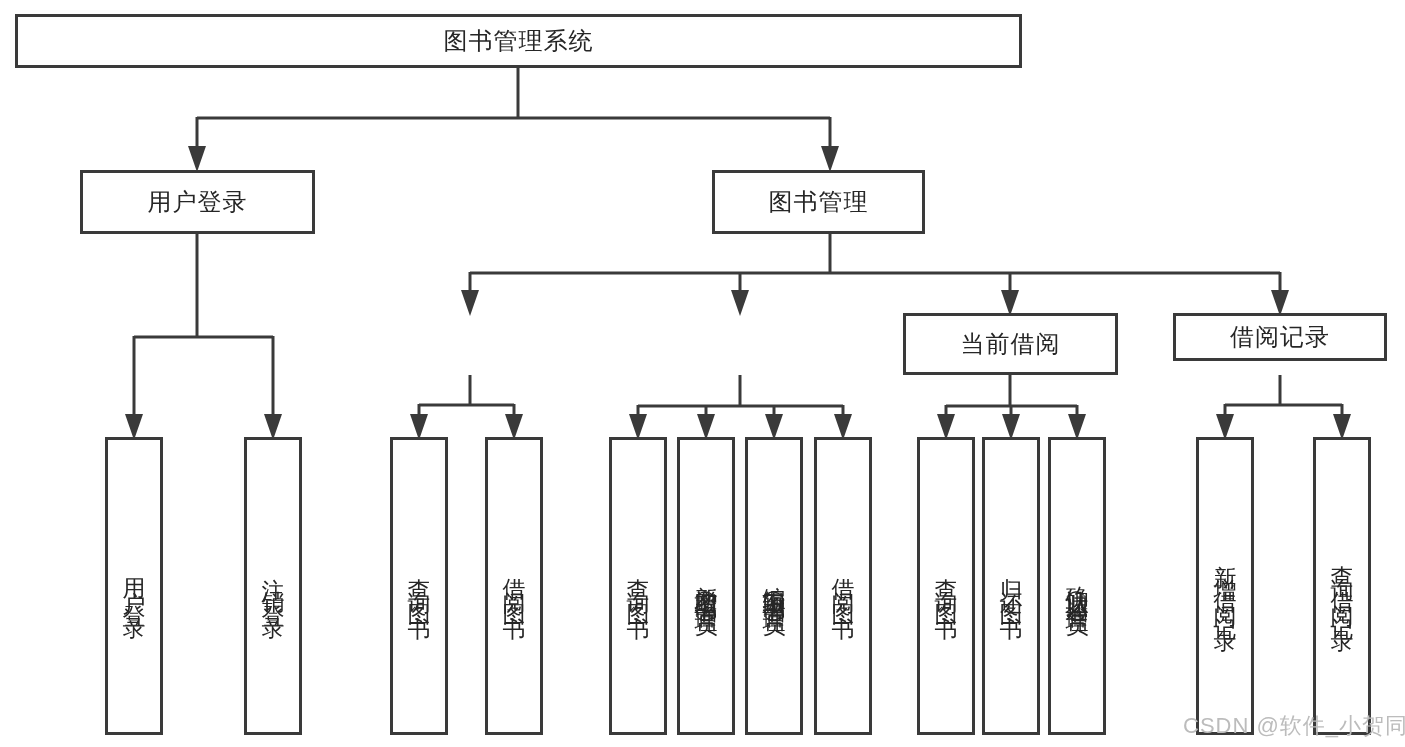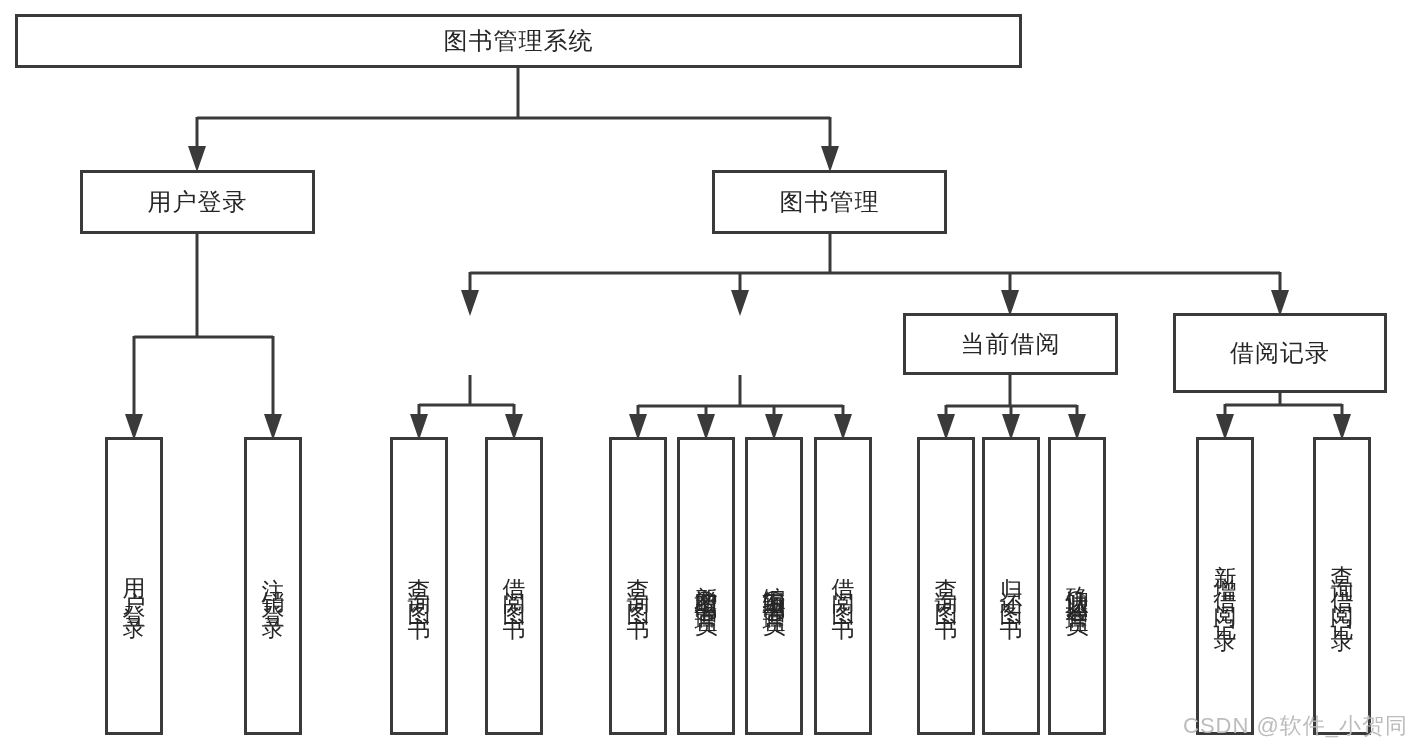--- a/index.html
+++ b/index.html
@@ -121,24 +121,24 @@
       <line x1="1225" y1="404" x2="1225" y2="418"></line>
       <polygon points="1216,414 1234,414 1225,440"></polygon>
       <line x1="1342" y1="404" x2="1342" y2="418"></line>
       <polygon points="1333,414 1351,414 1342,440"></polygon>
     </g>
   </svg>
 
   <div class="box hbox root" style="left:15px;top:14px;width:1007px;height:54px;">图书管理系统</div>
 
   <div class="box hbox" style="left:80px;top:170px;width:235px;height:64px;">用户登录</div>
-  <div class="box hbox" style="left:712px;top:170px;width:235px;height:64px;">图书管理</div>
+  <div class="box hbox" style="left:712px;top:170px;width:213px;height:64px;">图书管理</div>
 
   <div class="box hbox" style="left:903px;top:313px;width:215px;height:62px;">当前借阅</div>
-  <div class="box hbox" style="left:1173px;top:313px;width:214px;height:80px;">借阅记录</div>
+  <div class="box hbox" style="left:1173px;top:313px;width:214px;height:48px;">借阅记录</div>
 
   <div class="box vbox" style="left:105px;">用户登录</div>
   <div class="box vbox" style="left:244px;">注销登录</div>
 
   <div class="box vbox" style="left:390px;">查询图书</div>
   <div class="box vbox" style="left:485px;">借阅图书</div>
 
   <div class="box vbox" style="left:609px;">查询图书</div>
   <div class="box vbox tight" style="left:677px;">新增图书（管理员）</div>
   <div class="box vbox tight" style="left:745px;">编辑图书（管理员）</div>

